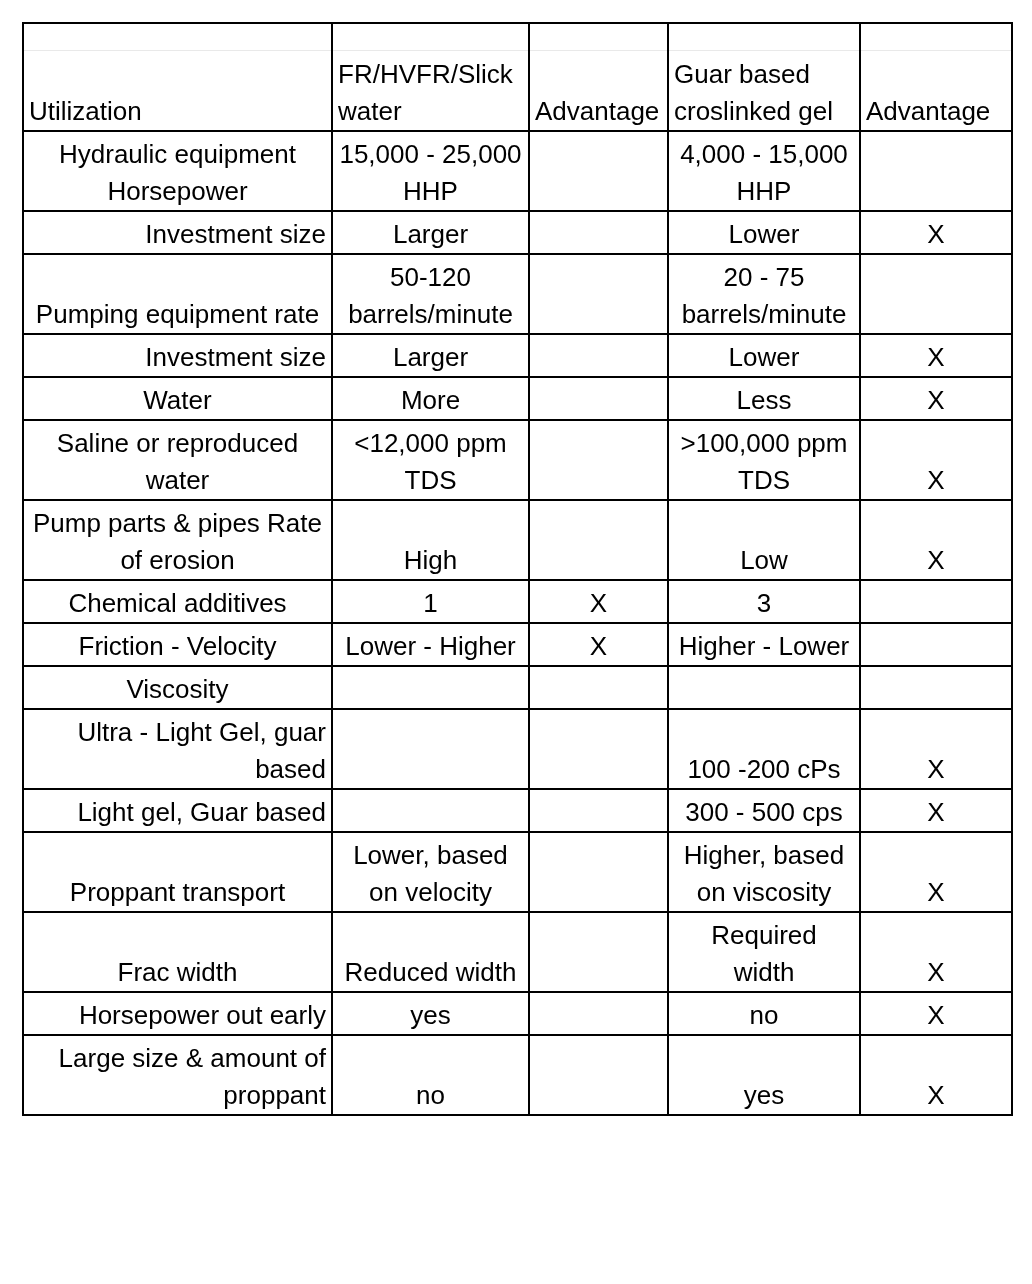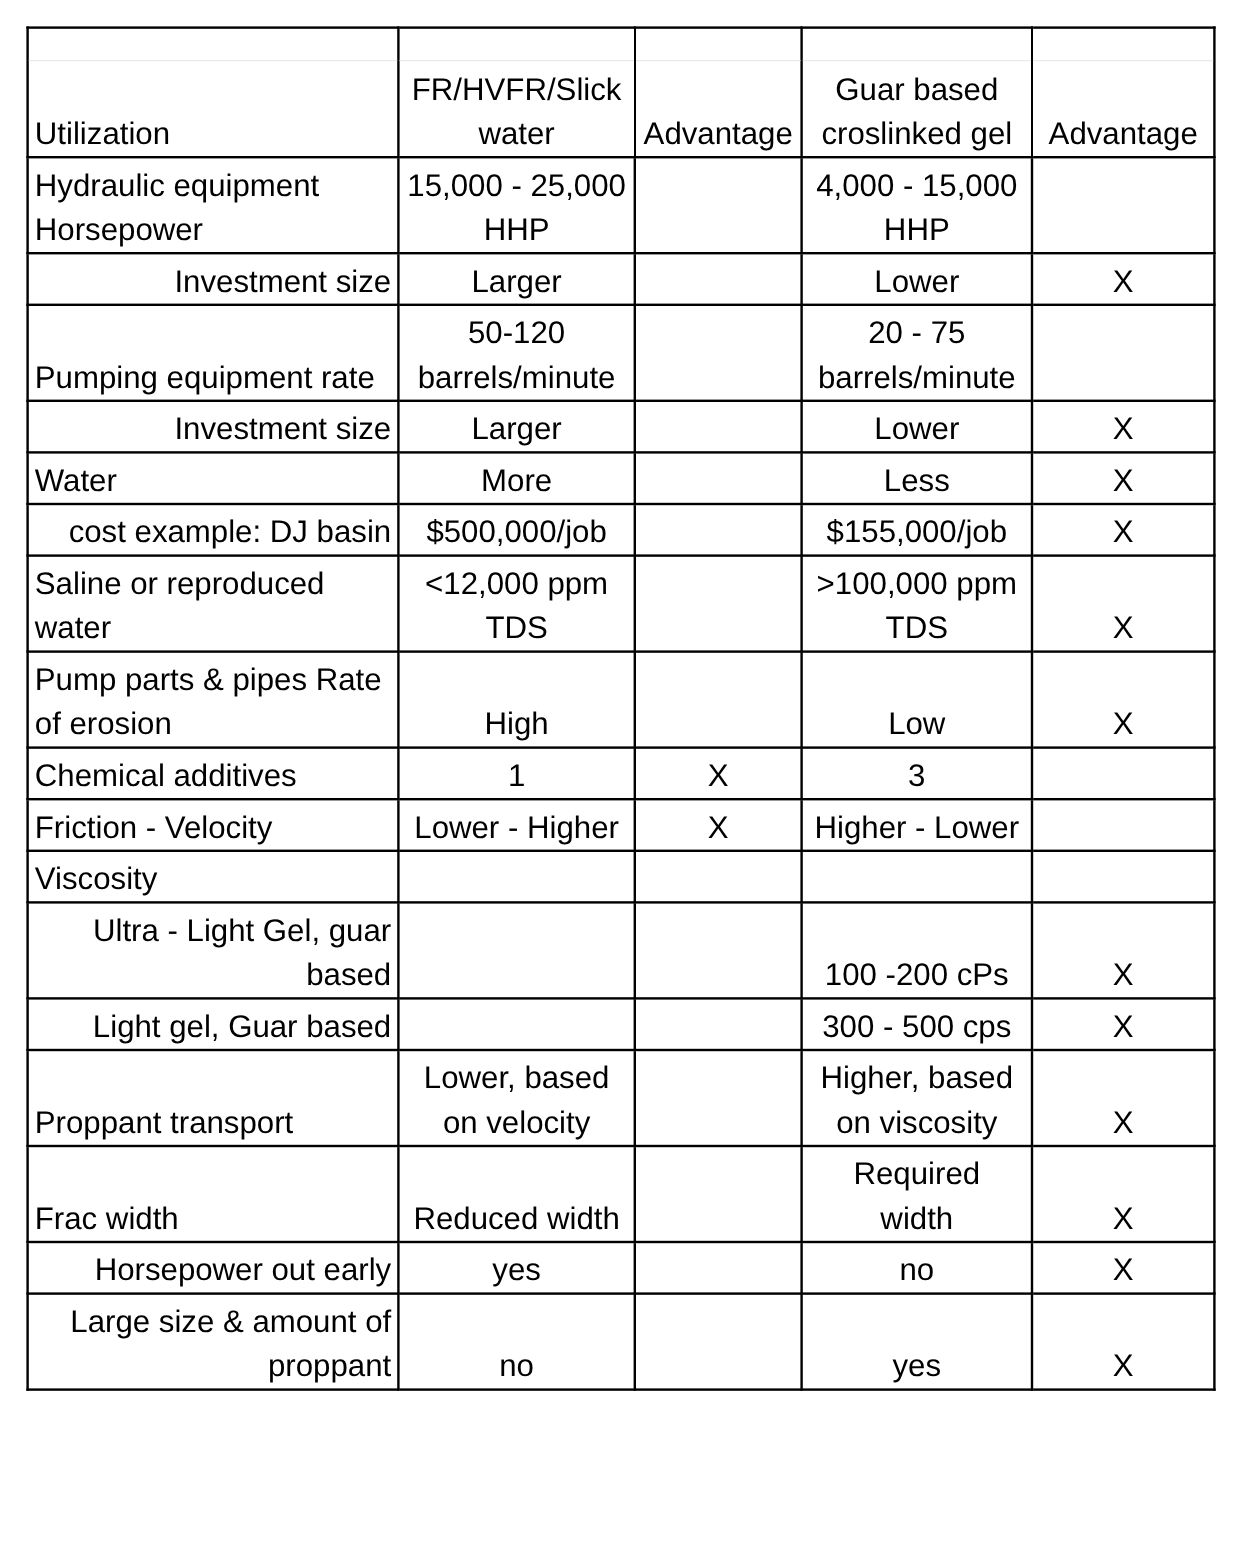--- a/index.html
+++ b/index.html
@@ -46,42 +46,42 @@
     font-size: 26px;
     line-height: 1.42;
     vertical-align: bottom;
     background: #ffffff;
     box-sizing: border-box;
   }
 
   
   tr.header-row td {
     vertical-align: bottom;
-    text-align: center;
+    text-align: left;
     height: 108px;
   }
   tr.header-row td.hdr-util {
     text-align: left;
     position: relative;
   }
   
   tr.header-row td::after {
     content: "";
     position: absolute;
     left: 0;
     right: 0;
     top: 26px;
     height: 1px;
     background: #e9e9e9;
     pointer-events: none;
   }
   tr.header-row td { position: relative; }
 
   
-  .al-left   { text-align: left; margin-top: 48px; }
+  .al-left   { text-align: center; margin-top: 48px; }
   .al-right  { text-align: right; }
   .al-center { text-align: center; }
 
   .va-bottom { vertical-align: bottom; }
 
   
   .h-tall  { height: 80px; }
   .h-short { height: 43px; }
 
   .cell-text { display: block; white-space: pre-line; }
@@ -203,37 +203,20 @@
           <td class="al-center va-bottom">
             <span class="cell-text"></span>
           </td>
           <td class="al-center va-bottom">
             <span class="cell-text">Less</span>
           </td>
           <td class="al-center va-bottom">
             <span class="cell-text">X</span>
           </td>
         </tr>
-        <tr class="h-short">
-          <td class="al-right va-bottom">
-            <span class="cell-text">cost example: DJ basin</span>
-          </td>
-          <td class="al-center va-bottom">
-            <span class="cell-text">$500,000/job</span>
-          </td>
-          <td class="al-center va-bottom">
-            <span class="cell-text"></span>
-          </td>
-          <td class="al-center va-bottom">
-            <span class="cell-text">$155,000/job</span>
-          </td>
-          <td class="al-center va-bottom">
-            <span class="cell-text">X</span>
-          </td>
-        </tr>
         <tr class="h-tall">
           <td class="al-left va-bottom">
             <span class="cell-text">Saline or reproduced
 water</span>
           </td>
           <td class="al-center va-bottom">
             <span class="cell-text">&lt;12,000 ppm
 TDS</span>
           </td>
           <td class="al-center va-bottom">

